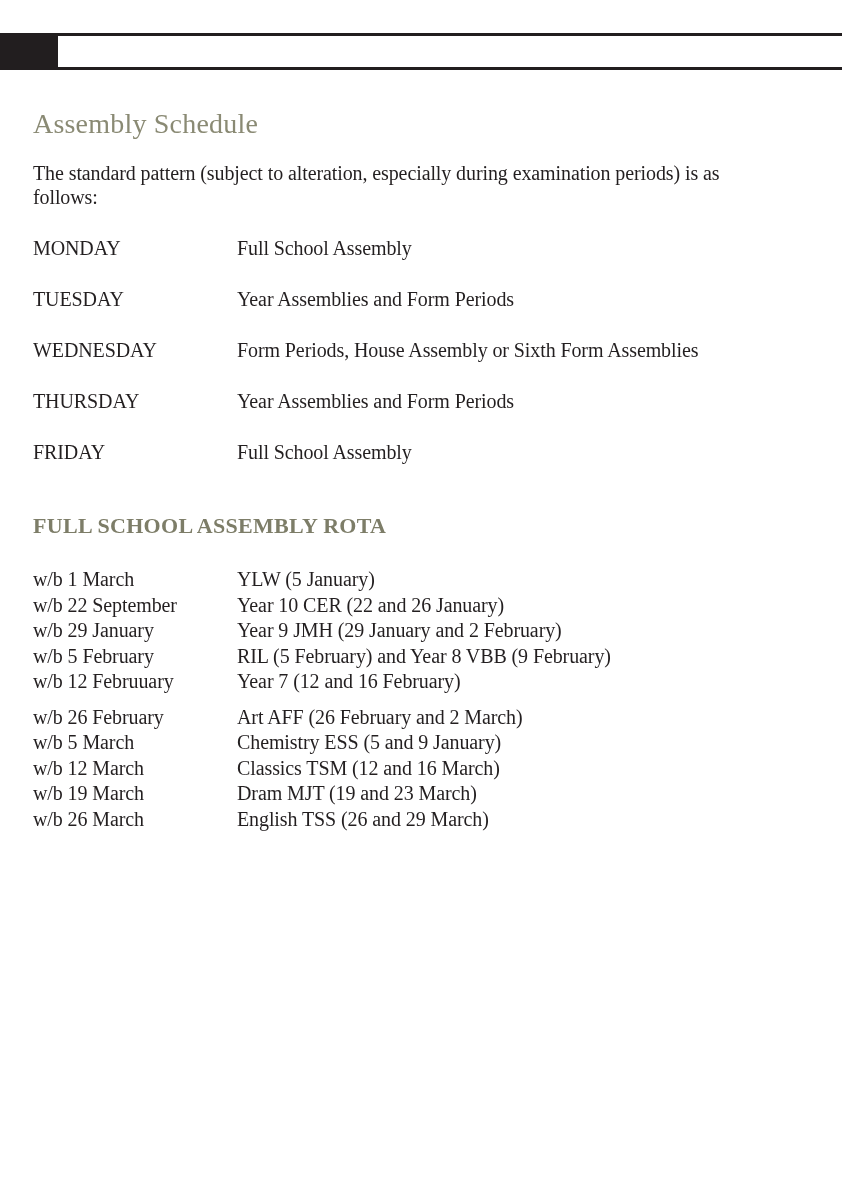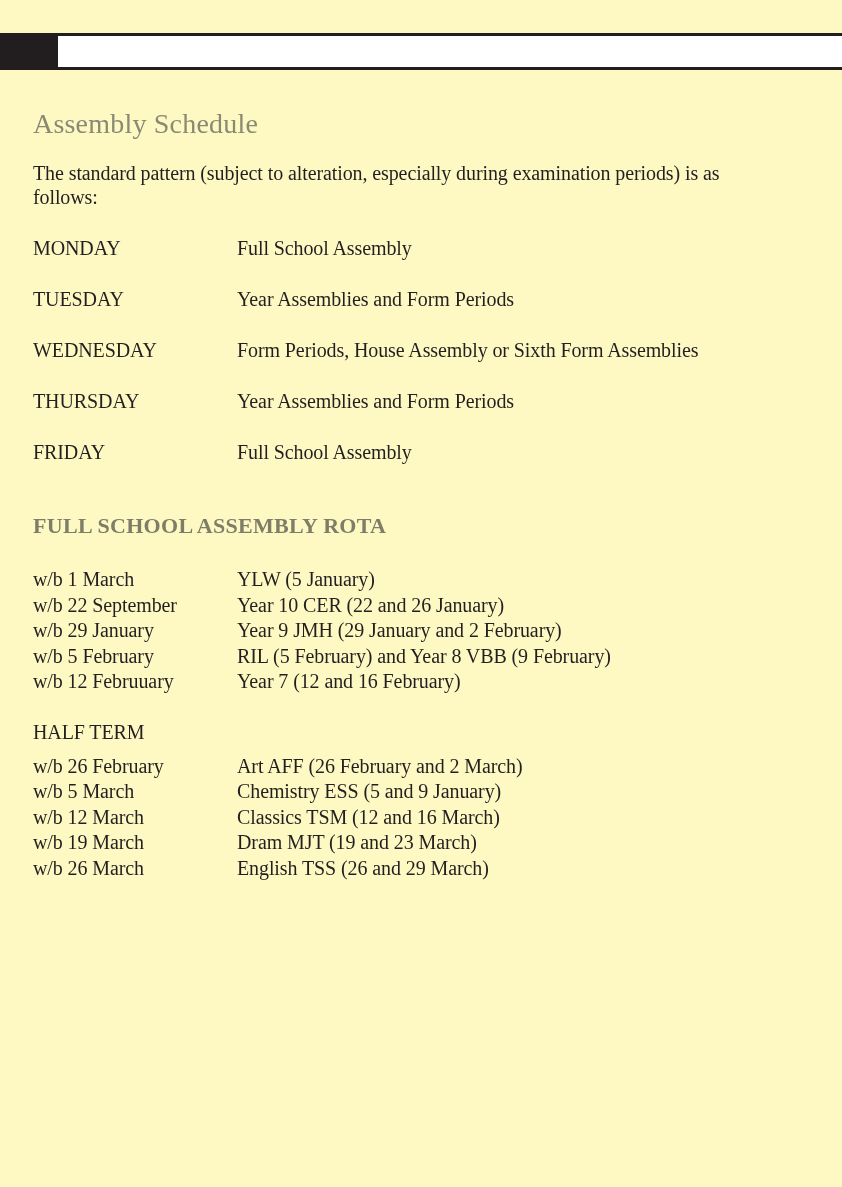--- a/index.html
+++ b/index.html
@@ -1,21 +1,21 @@
 <!DOCTYPE html>
 <html style="--heading-olive: #8a8a74; --rota-heading-olive: #7d7d68; --body-text: #231f20; --header-bar: #221e1f;"><head>
 <meta charset="utf-8">
 <style>
   html, body { margin: 0; padding: 0; background: #e9e9e9; }
   .page {
     position: relative;
     width: 842px;
     height: 1187px;
     margin: 0 auto;
-    background: #fef9c3;
+    background: #ffffff;
     font-family: "Liberation Serif", serif;
     color: var(--body-text, #231f20);
     overflow: hidden;
     box-sizing: border-box;
   }
   
   .band {
     position: relative;
     margin-top: 33px;
     height: 31px;
@@ -137,21 +137,20 @@
       <div class="row">
         <span>w/b 5 February</span>
         <span>RIL (5 February) and Year 8 VBB (9 February)</span>
       </div>
       <div class="row">
         <span>w/b 12 Februuary</span>
         <span>Year 7 (12 and 16 February)</span>
       </div>
     </section>
 
-    <p class="halfterm">HALF TERM</p>
 
     <section class="rotagrid second">
       <div class="row">
         <span>w/b 26 February</span>
         <span>Art AFF (26 February and 2 March)</span>
       </div>
       <div class="row">
         <span>w/b 5 March</span>
         <span>Chemistry ESS (5 and 9 January)</span>
       </div>

